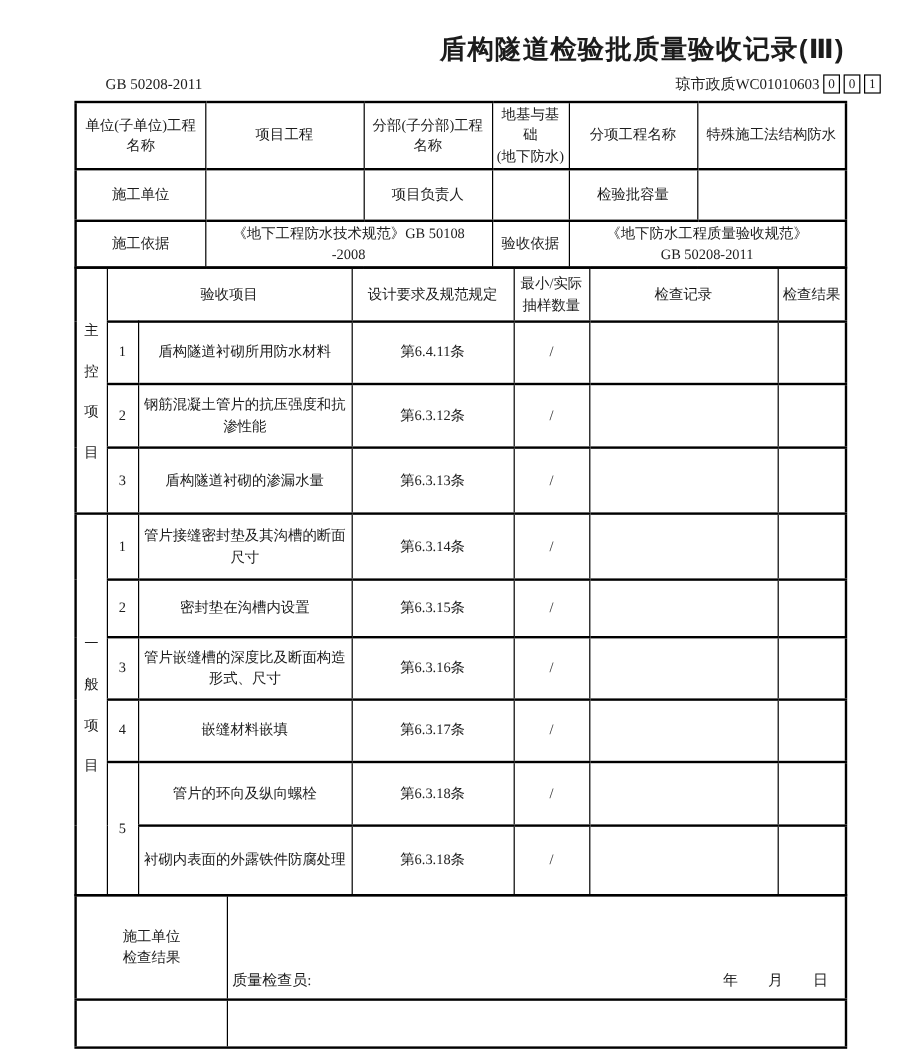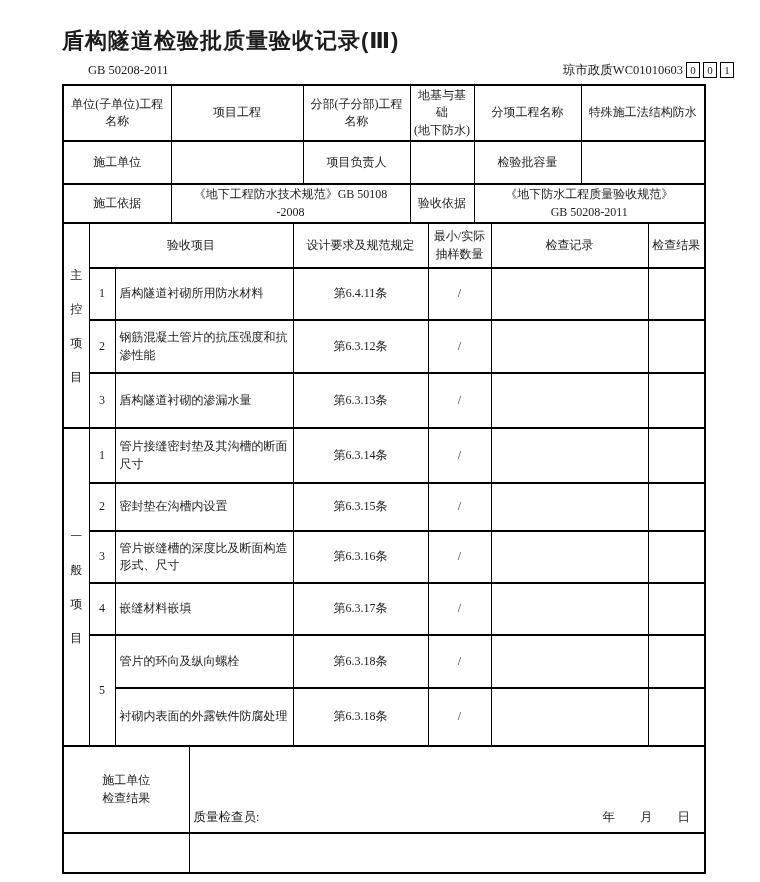--- a/index.html
+++ b/index.html
@@ -14,21 +14,21 @@
   .page {
     position: relative;
     width: 760px; height: 882px;
     padding-left: 62px;
     overflow: hidden;
   }
   .title {
     margin: 0;
     padding-top: 26px;
     width: 642px;
-    text-align: left;
+    text-align: right;
     font-size: 22px;
     font-weight: bold;
     letter-spacing: 1px;
     font-family: "Liberation Sans", "DejaVu Sans", sans-serif;
   }
   .subhead {
     width: 642px;
     margin-top: 6px;
     margin-bottom: 6px;
     display: flex;
@@ -63,21 +63,21 @@
     padding: 1px 3px;
     text-align: center;
     vertical-align: middle;
     font-weight: normal;
     line-height: 1.45;
     overflow: hidden;
   }
   table.info, table.main, table.footer { border: 2px solid #000; }
   table.main, table.footer { margin-top: -2px; }
   .pre { white-space: pre-line; }
-  .item-cell { text-align: left; padding: 1px 4px; }
+  .item-cell { text-align: center; padding: 1px 4px; }
   .grp-cell {
     padding: 0 2px;
     line-height: 34px;
     letter-spacing: 0;
     word-break: break-all;
   }
   .sig-cell { position: relative; padding: 0; }
   .sig-row {
     position: absolute;
     left: 0; right: 0; bottom: 6px;

